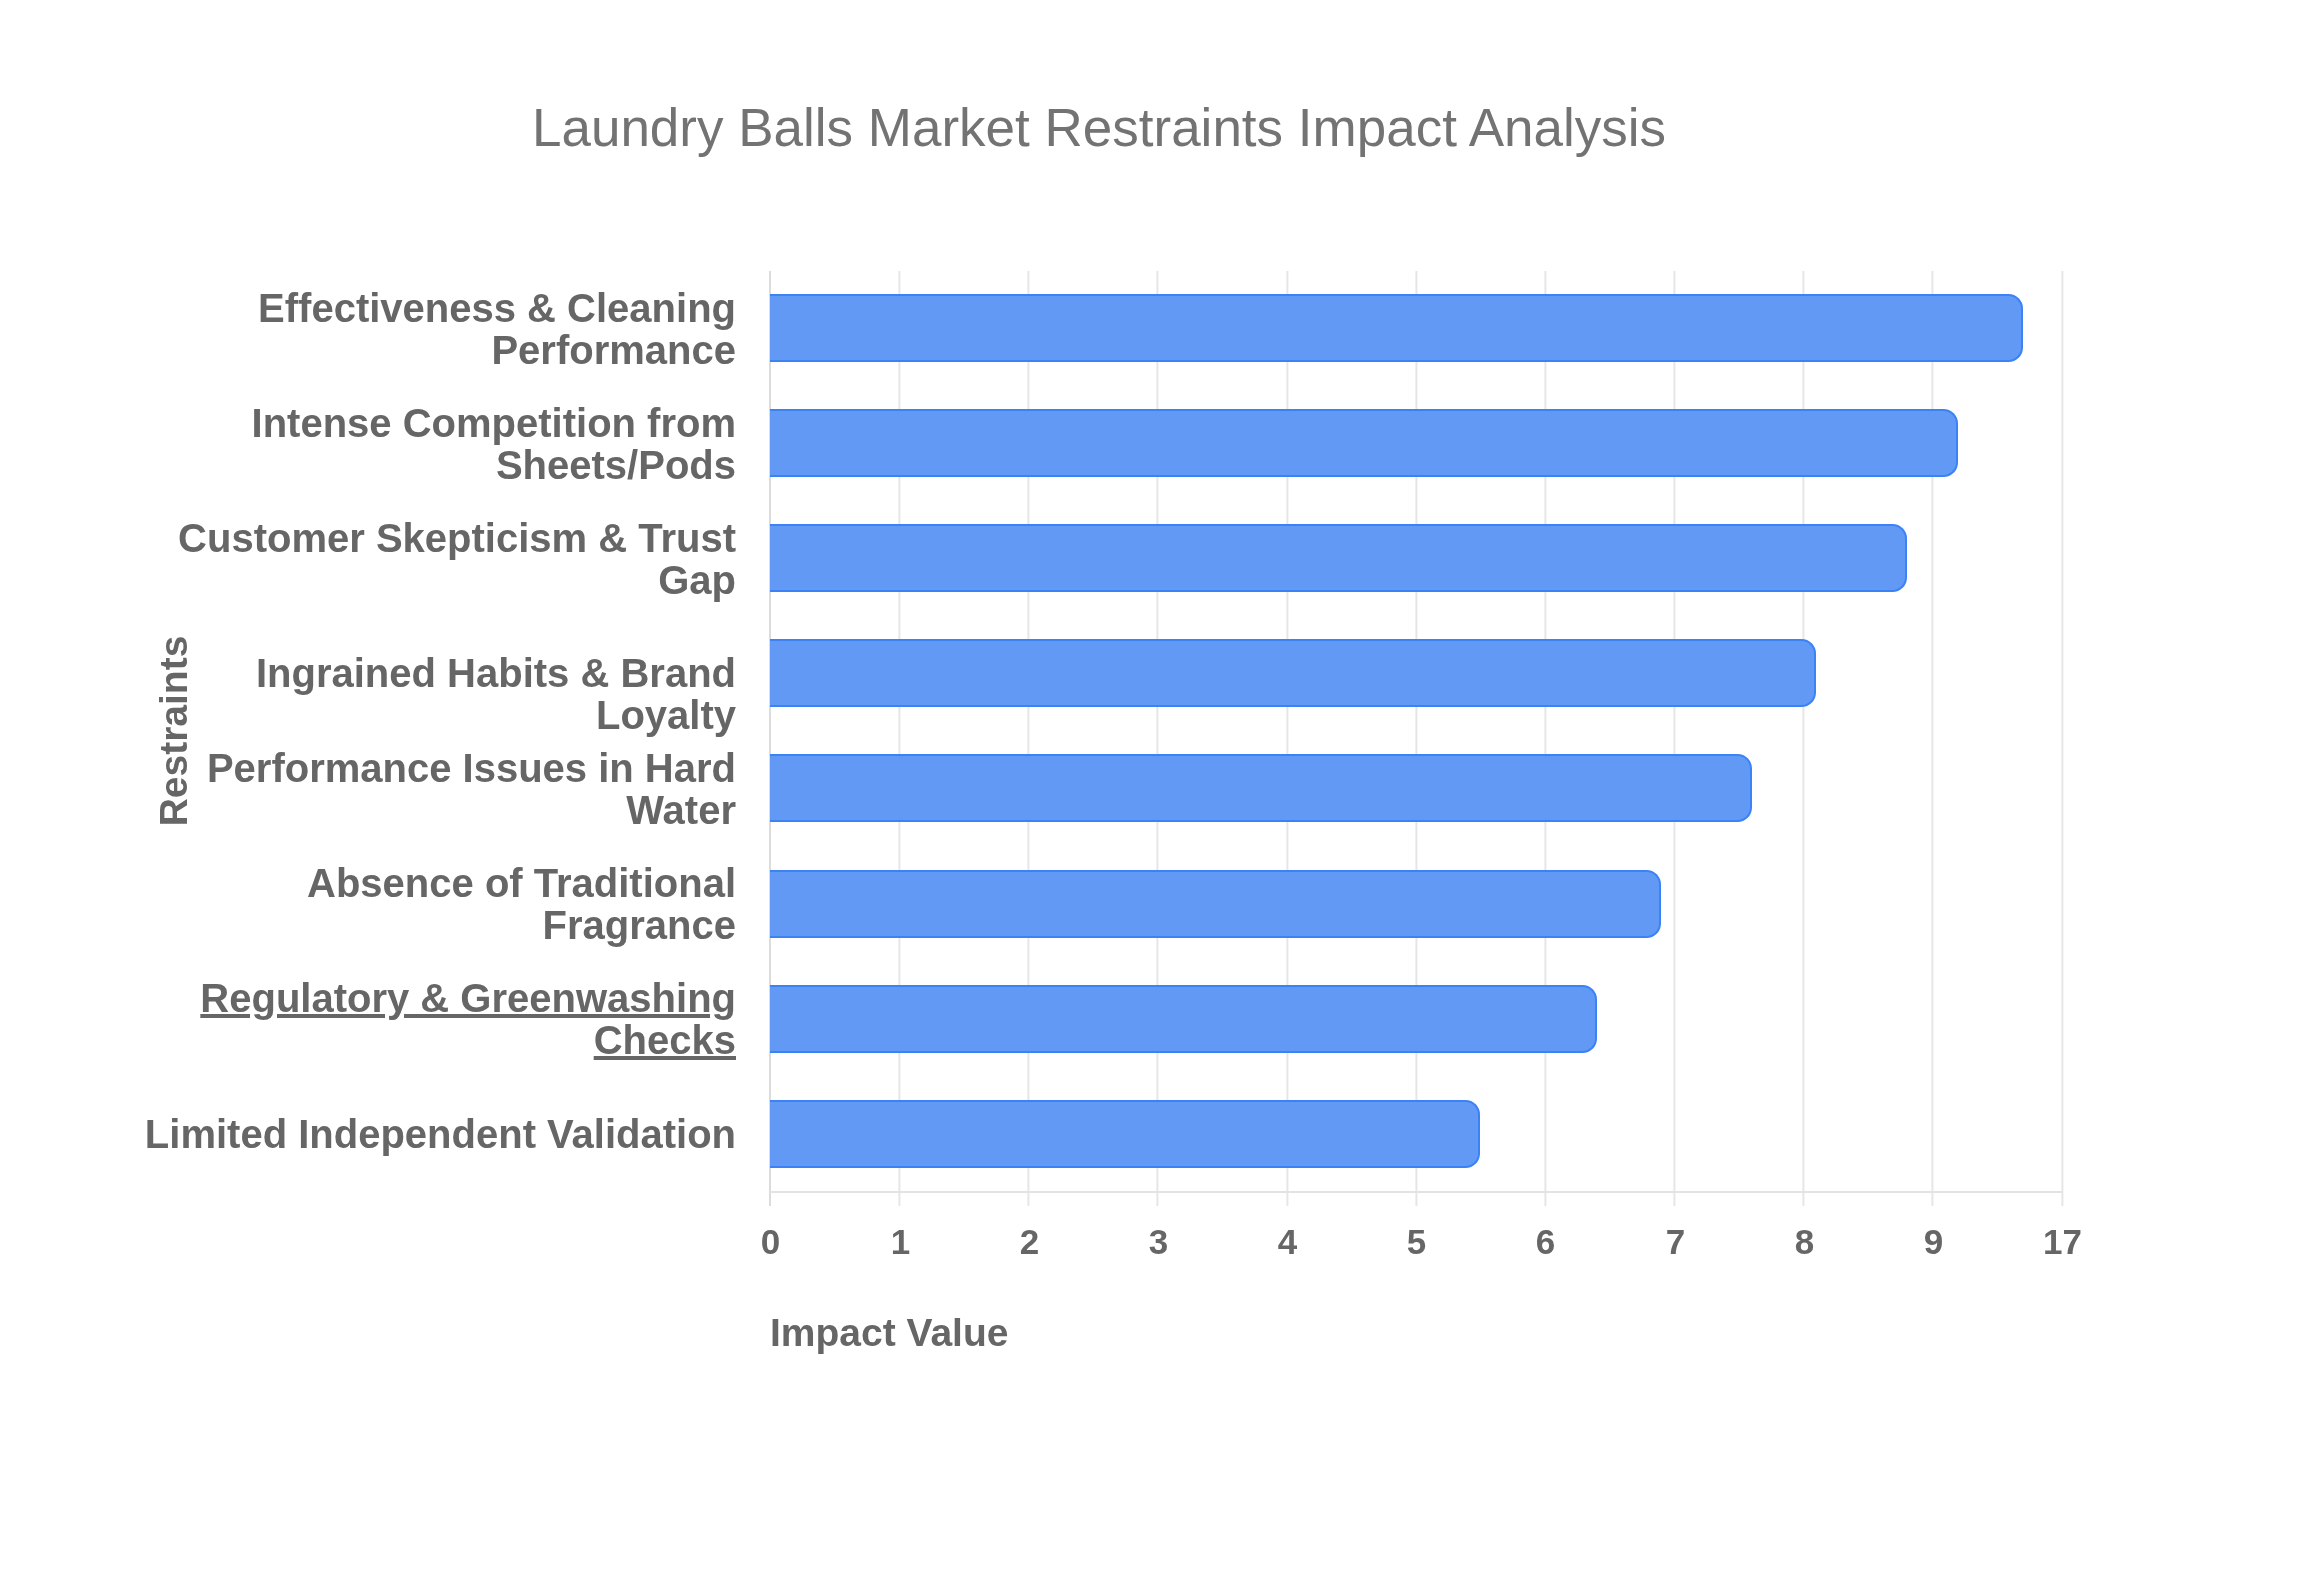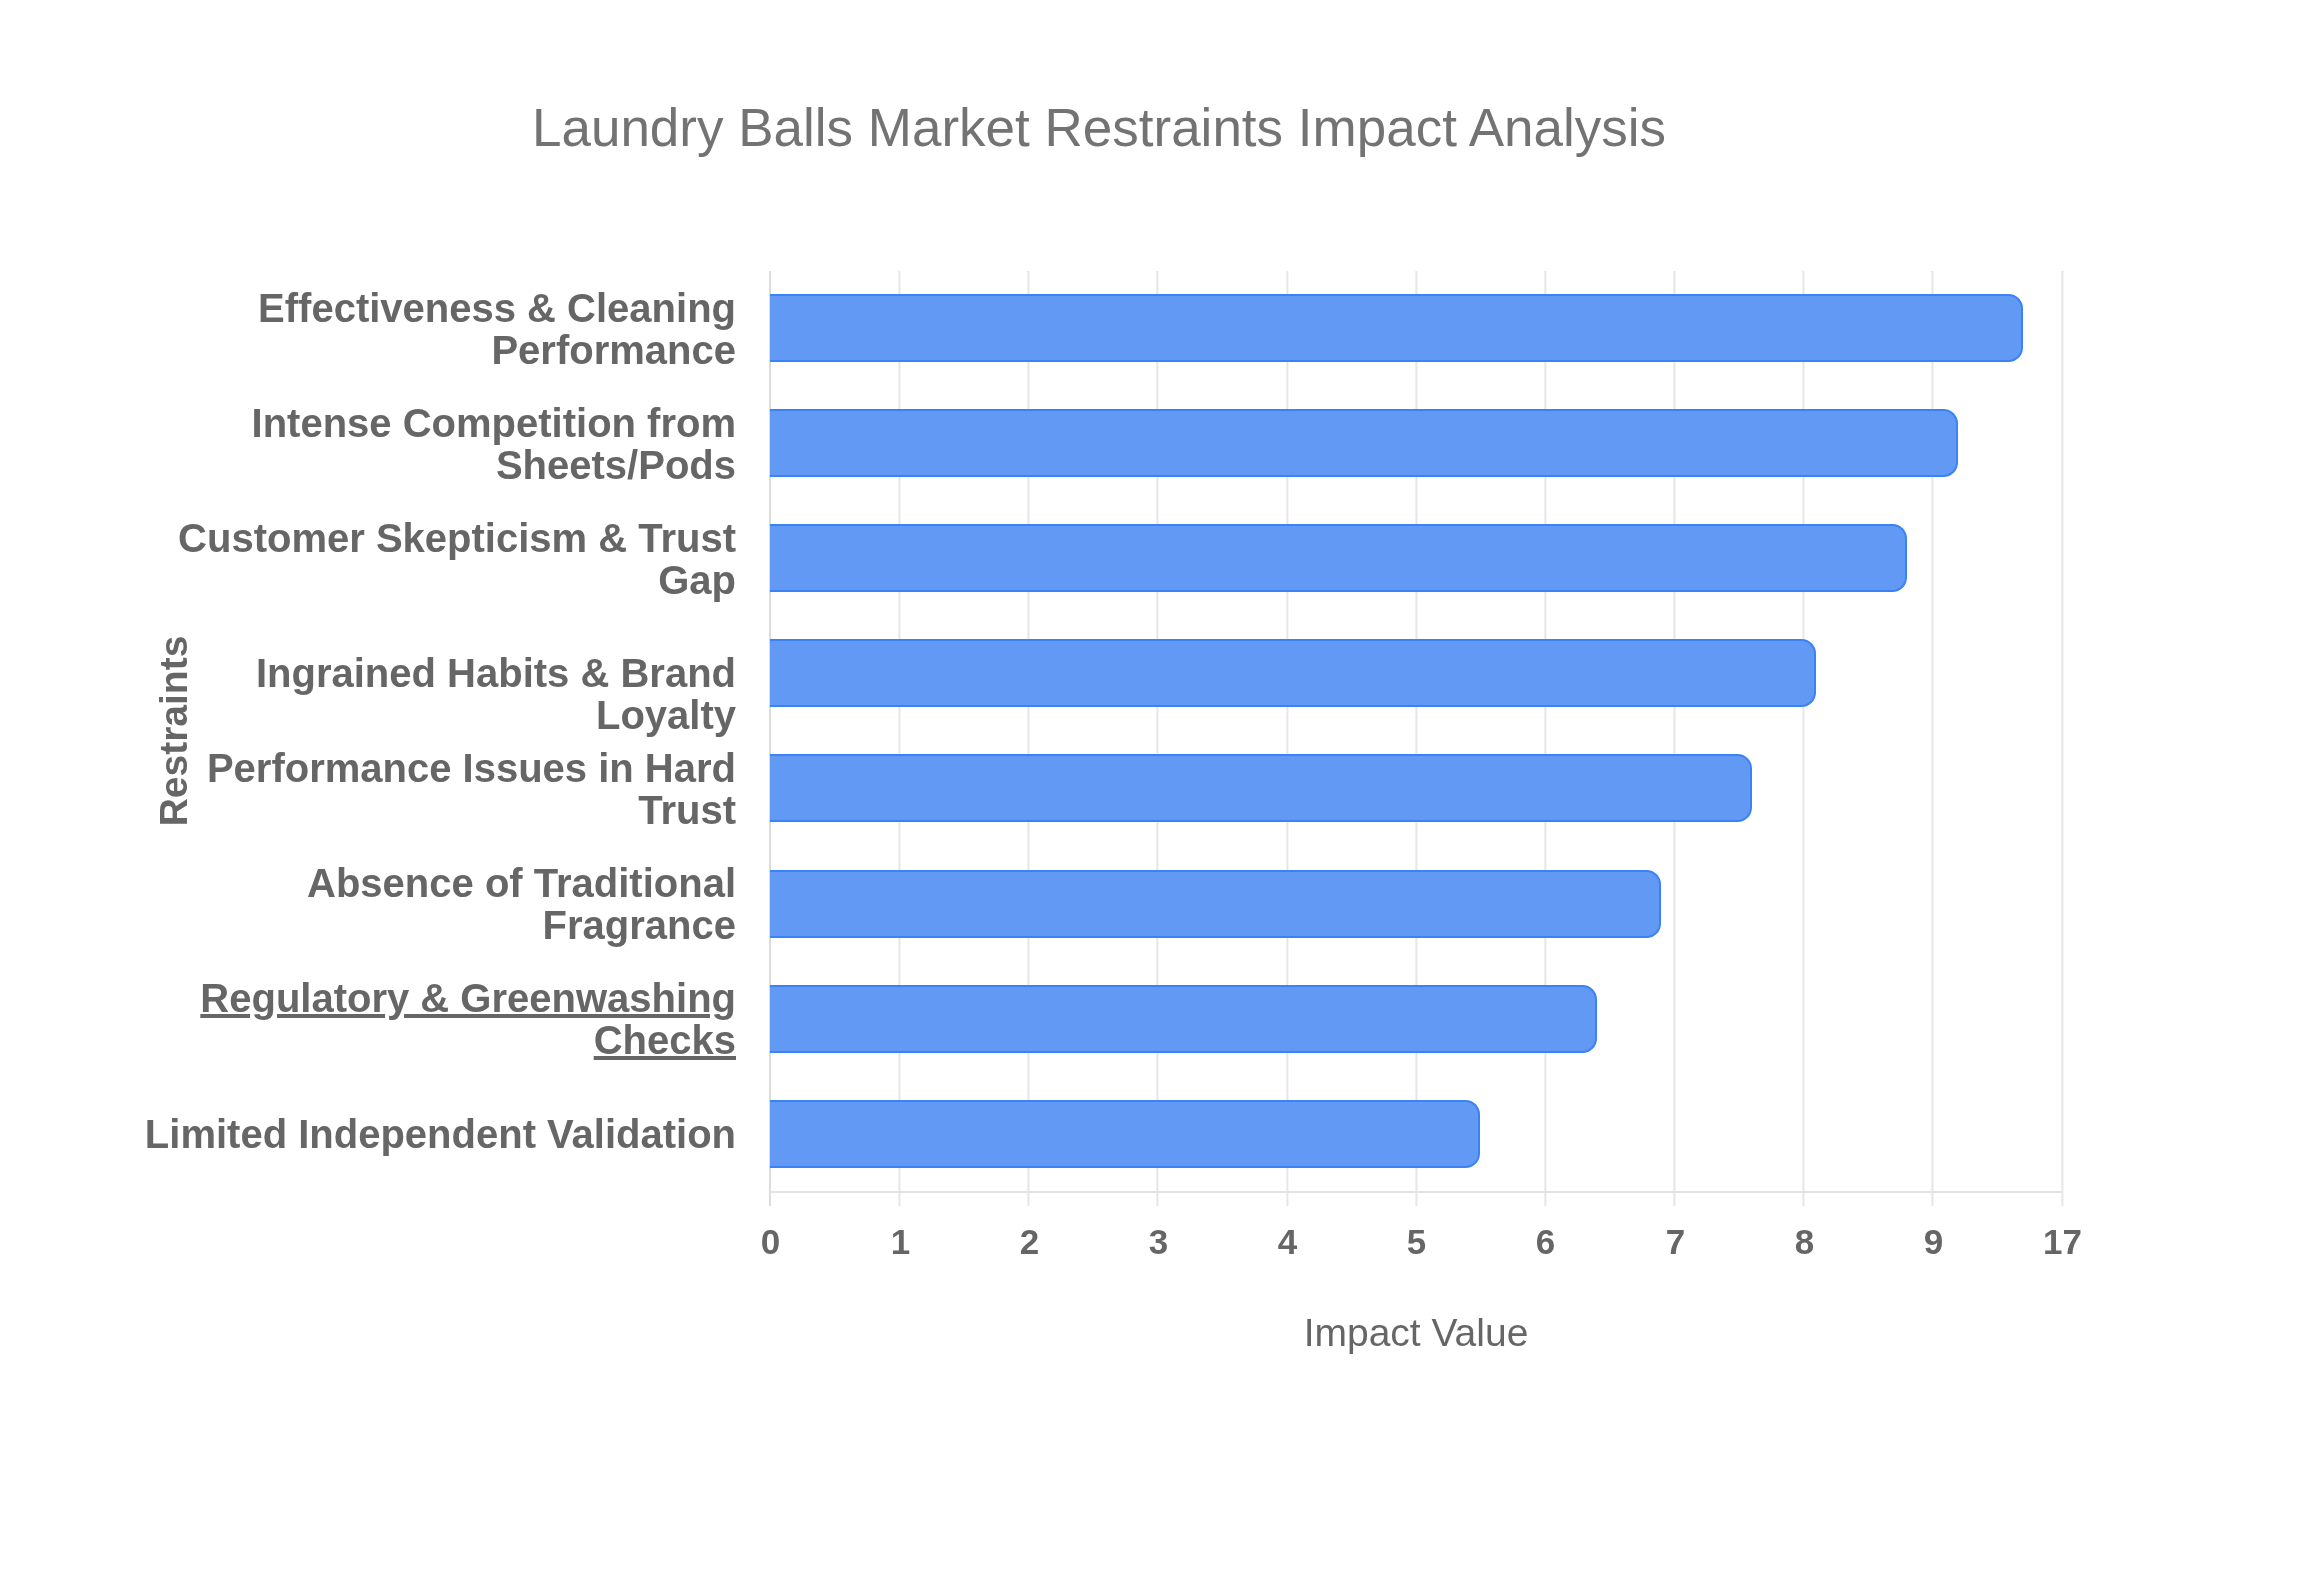--- a/index.html
+++ b/index.html
@@ -35,22 +35,22 @@
     font-size: 40px; font-weight: bold; color: #666666; line-height: 42px;
     display: flex; flex-direction: column; justify-content: center; align-items: flex-end;
   }
   .cat-label span { display: block; white-space: nowrap; }
   .tick-label {
     position: absolute; top: 1221px; width: 121px; text-align: center;
     font-size: 35px; font-weight: bold; color: #666666; line-height: 42px;
     transform: translateX(-60px);
   }
   #x-title {
-    position: absolute; left: 770px; width: 1292px; top: 1309px; text-align: center;
-    font-size: 39px; font-weight: normal; color: #666666; line-height: 48px;
+    position: absolute; left: 770px; width: 1292px; top: 1309px; text-align: left;
+    font-size: 39px; font-weight: bold; color: #666666; line-height: 48px;
   }
   #y-title {
     position: absolute; left: 174px; top: 731px;
     transform: translate(-50%, -50%) rotate(-90deg);
     font-size: 39px; font-weight: bold; color: #666666; line-height: 48px; white-space: nowrap;
   }
 </style>
 </head>
 <body>
 
@@ -91,21 +91,21 @@
     <div class="cat-label" style="left: 193px; right: auto; top: 501px; height: 115px;">
       <span>Customer Skepticism &amp; Trust</span>
       <span>Gap</span>
     </div>
     <div class="cat-label" style="left: 193px; right: auto; top: 636px; height: 115px;">
       <span>Ingrained Habits &amp; Brand</span>
       <span>Loyalty</span>
     </div>
     <div class="cat-label" style="left: 193px; right: auto; top: 731px; height: 115px;">
       <span>Performance Issues in Hard</span>
-      <span>Trust</span>
+      <span>Water</span>
     </div>
     <div class="cat-label" style="left: 193px; right: auto; top: 846px; height: 115px;">
       <span>Absence of Traditional</span>
       <span>Fragrance</span>
     </div>
     <div class="cat-label" style="left: 193px; right: auto; top: 961px; height: 115px; text-decoration: underline;">
       <span>Regulatory &amp; Greenwashing</span>
       <span>Checks</span>
     </div>
     <div class="cat-label" style="left: 193px; right: auto; top: 1076px; height: 115px; align-items: flex-end;">

